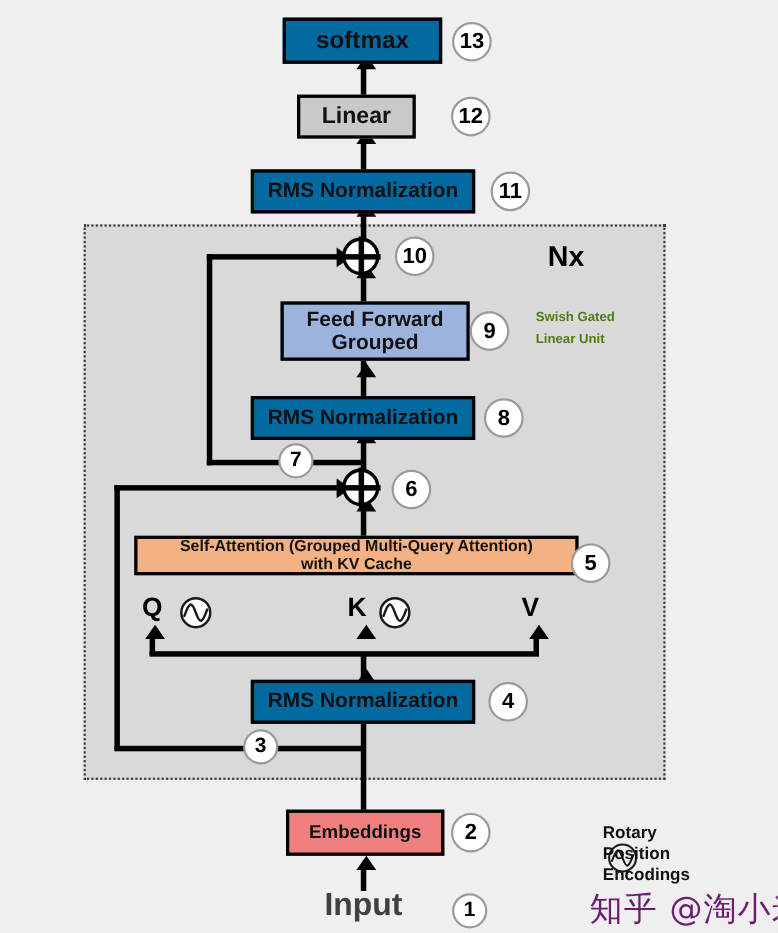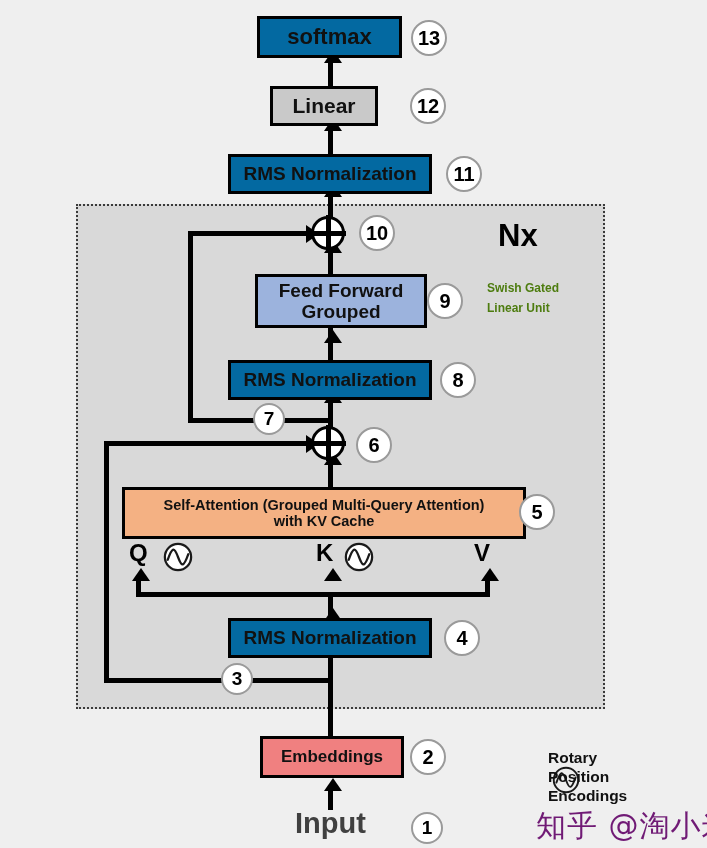--- a/index.html
+++ b/index.html
@@ -20,21 +20,21 @@
   .nx-container {
     position: absolute;
     left: 76px; top: 204px;
     width: 529px; height: 505px;
     background: #d9d9d9;
     border: 2px dotted #3a3a3a;
   }
   .nx-label {
     position: absolute;
     left: 498px; top: 218px;
-    font-size: 31px; font-weight: bold; color: #000;
+    font-size: 26px; font-weight: bold; color: #000;
     letter-spacing: 0px;
   }
   .swish-label {
     position: absolute;
     left: 487px; top: 278px;
     font-size: 12px; font-weight: bold; color: #4d7c0f;
     line-height: 20px;
   }
 
   
@@ -233,21 +233,21 @@
   <div class="box green" style="left:228px; top:360px; width:204px; height:40px; font-size:19px;">
     <span>RMS Normalization</span>
   </div>
   <div class="num" style="left:440px; top:362px;">8</div>
 
   <div class="num small" style="left:253px; top:403px;">7</div>
 
   <div class="plus" style="left:311px; top:426px;"></div>
   <div class="num" style="left:356px; top:427px;">6</div>
 
-  <div class="box orange" style="left:122px; top:487px; width:404px; height:52px; font-size:14.5px; flex-direction:column;">
+  <div class="box orange" style="left:122px; top:487px; width:404px; height:36px; font-size:14.5px; flex-direction:column;">
     <span>Self-Attention  (Grouped Multi-Query Attention)</span>
     <span>with KV Cache</span>
   </div>
   <div class="num" style="left:519px; top:494px;">5</div>
 
   <div class="qkv" style="left:129px; top:539px;">Q</div>
   <div class="qkv" style="left:316px; top:539px;">K</div>
   <div class="qkv" style="left:474px; top:539px;">V</div>
 
   <svg class="rope" style="left:163px; top:542px;" viewBox="0 0 32 32">

